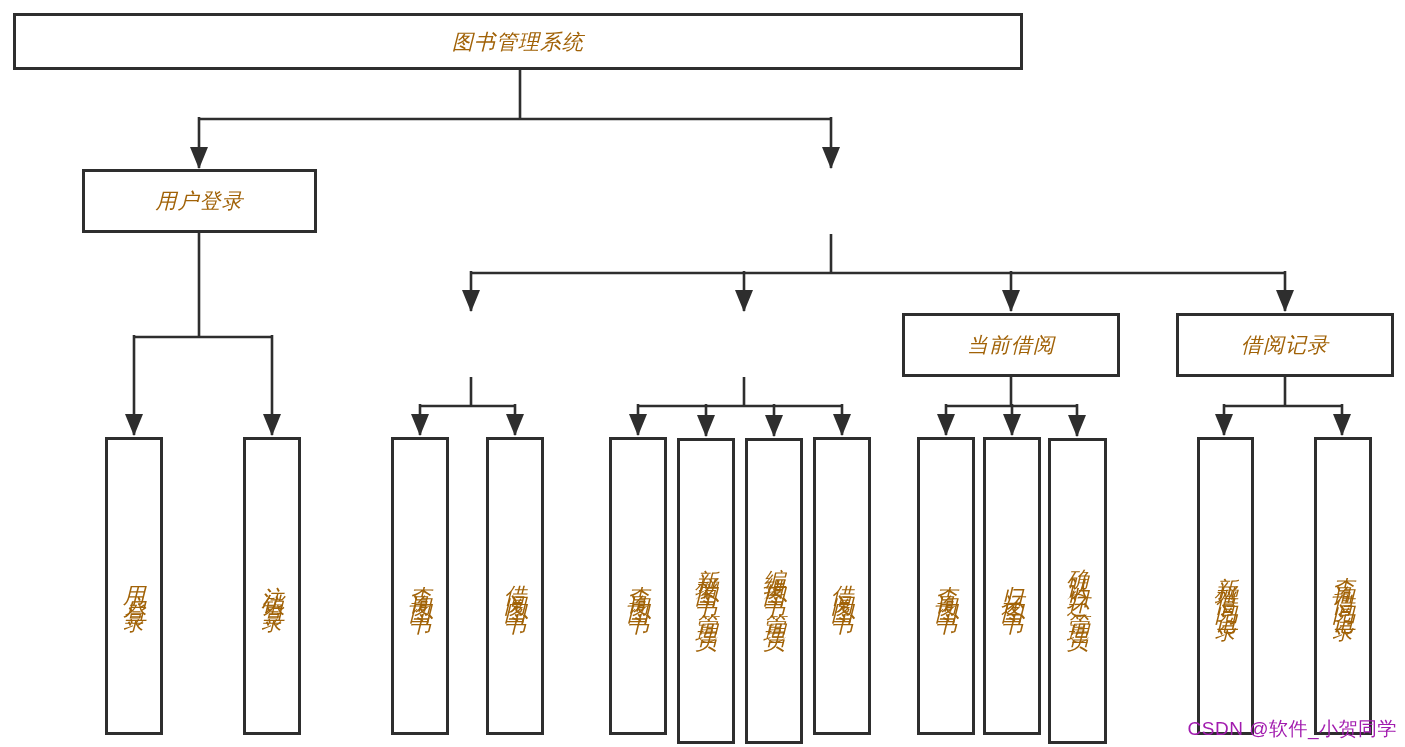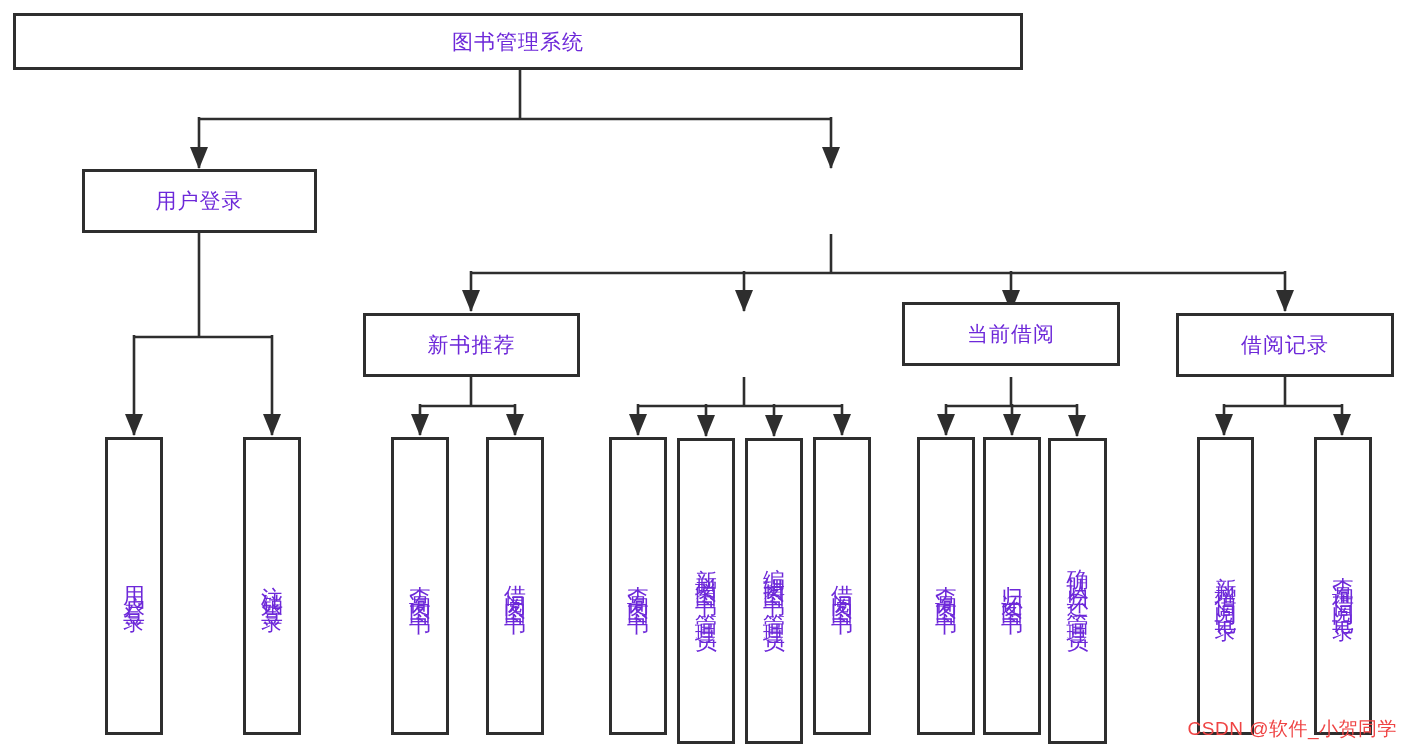--- a/index.html
+++ b/index.html
@@ -18,41 +18,42 @@
     pointer-events: none;
   }
   .box {
     position: absolute;
     box-sizing: border-box;
     background: #ffffff;
     border: 3px solid #2e2e2e;
     display: flex;
     align-items: center;
     justify-content: center;
-    color: #6d28d9;
+    color: #a16207;
+    font-style: italic;
   }
   .box.h .lbl {
     font-size: 21px;
     letter-spacing: 1px;
     white-space: nowrap;
   }
   .box.v .vlbl {
     writing-mode: vertical-rl;
     text-orientation: mixed;
     font-size: 22px;
     letter-spacing: 9px;
     line-height: 1;
     white-space: nowrap;
   }
   .watermark {
     position: absolute;
     right: 8px;
     bottom: 5px;
     font-size: 19px;
-    color: #ef4444;
+    color: #a21caf;
     letter-spacing: 0.5px;
     white-space: nowrap;
     z-index: 5;
   }
 </style>
 </head>
 <body>
 
 <div class="canvas">
 
@@ -107,24 +108,21 @@
   </svg>
 
   <div class="box h" style="left:13px;top:13px;width:1010px;height:57px">
     <span class="lbl">图书管理系统</span>
   </div>
 
   <div class="box h" style="left:82px;top:169px;width:235px;height:64px">
     <span class="lbl">用户登录</span>
   </div>
 
-  <div class="box h" style="left:363px;top:313px;width:217px;height:64px">
-    <span class="lbl">新书推荐</span>
-  </div>
-  <div class="box h" style="left:902px;top:302px;width:218px;height:64px">
+  <div class="box h" style="left:902px;top:313px;width:218px;height:64px">
     <span class="lbl">当前借阅</span>
   </div>
   <div class="box h" style="left:1176px;top:313px;width:218px;height:64px">
     <span class="lbl">借阅记录</span>
   </div>
 
   <div class="box v" style="left:105px;top:437px;width:58px;height:298px">
     <span class="vlbl">用户登录</span>
   </div>
   <div class="box v" style="left:243px;top:437px;width:58px;height:298px">

